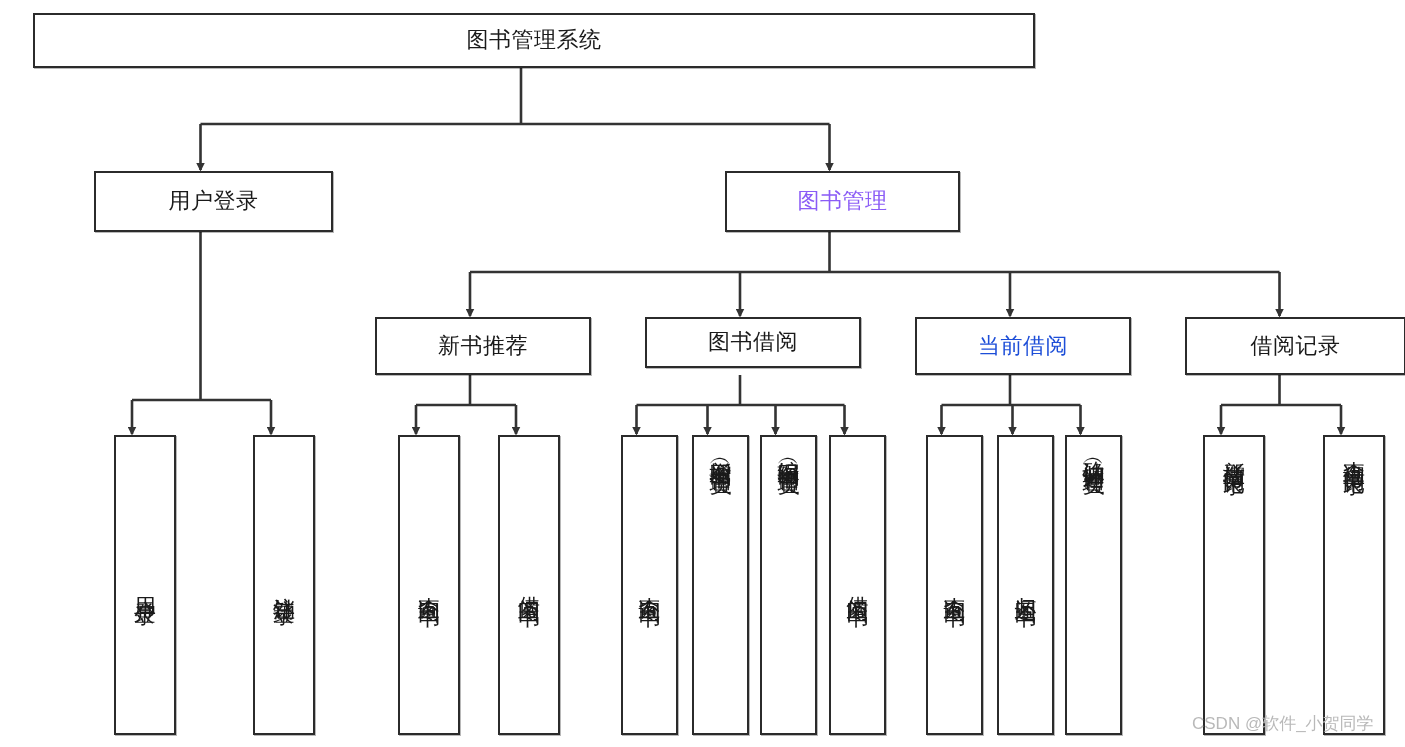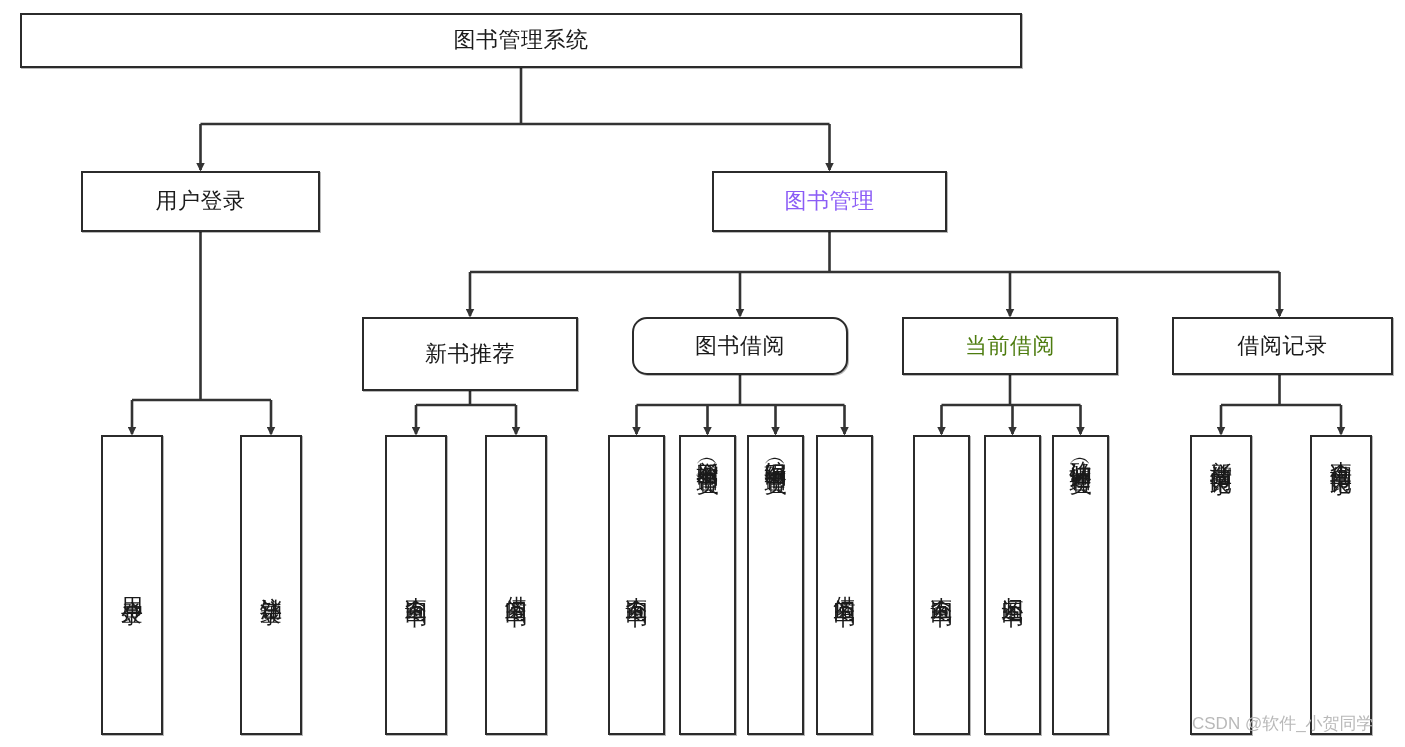--- a/index.html
+++ b/index.html
@@ -29,20 +29,21 @@
   }
   .node {
     position: absolute;
     box-sizing: border-box;
     background: #ffffff;
     border: 2px solid #ef4444;
     display: flex;
     align-items: center;
     justify-content: center;
     box-shadow: 1px 1px 0 rgba(0,0,0,0.28);
+    margin-left: 13px;
   }
   .node-label {
     color: #1a1a1a;
     letter-spacing: 0.5px;
     white-space: nowrap;
   }
   .node.horizontal .node-label {
     font-size: 22px;
     line-height: 1.1;
   }
@@ -123,28 +124,28 @@
   <div id="nodes-layer">
       <div class="node horizontal" style="left: 20px; top: 13px; width: 1002px; height: 55px; border-color: rgb(43, 43, 43); background: rgb(255, 255, 255);">
         <span class="node-label" style="color: rgb(26, 26, 26);">图书管理系统</span>
       </div>
       <div class="node horizontal" style="left: 81px; top: 171px; width: 239px; height: 61px; border-color: rgb(43, 43, 43); background: rgb(255, 255, 255);">
         <span class="node-label" style="color: rgb(26, 26, 26);">用户登录</span>
       </div>
       <div class="node horizontal" style="left: 712px; top: 171px; width: 235px; height: 61px; border-color: rgb(43, 43, 43); background: rgb(255, 255, 255);">
         <span class="node-label" style="color: #8b5cf6;">图书管理</span>
       </div>
-      <div class="node horizontal" style="left: 362px; top: 317px; width: 216px; height: 74px; border-color: rgb(43, 43, 43); background: rgb(255, 255, 255);">
+      <div class="node horizontal" style="left: 362px; top: 317px; width: 216px; height: 58px; border-color: rgb(43, 43, 43); background: rgb(255, 255, 255);">
         <span class="node-label" style="color: rgb(26, 26, 26);">新书推荐</span>
       </div>
-      <div class="node horizontal" style="left: 632px; top: 317px; width: 216px; height: 58px; border-color: rgb(43, 43, 43); background: rgb(255, 255, 255); border-radius: 15px;">
+      <div class="node horizontal" style="left: 632px; top: 317px; width: 216px; height: 51px; border-color: rgb(43, 43, 43); background: rgb(255, 255, 255);">
         <span class="node-label" style="color: rgb(26, 26, 26);">图书借阅</span>
       </div>
       <div class="node horizontal" style="left: 902px; top: 317px; width: 216px; height: 58px; border-color: rgb(43, 43, 43); background: rgb(255, 255, 255);">
-        <span class="node-label" style="color: #4d7c0f;">当前借阅</span>
+        <span class="node-label" style="color: #1d4ed8;">当前借阅</span>
       </div>
       <div class="node horizontal" style="left: 1172px; top: 317px; width: 221px; height: 58px; border-color: rgb(43, 43, 43); background: rgb(255, 255, 255);">
         <span class="node-label" style="color: rgb(26, 26, 26);">借阅记录</span>
       </div>
       <div class="node vertical center-text" style="left: 101px; top: 435px; width: 62px; height: 300px; border-color: rgb(43, 43, 43); background: rgb(255, 255, 255);">
         <span class="node-label" style="color: rgb(26, 26, 26);">用户登录</span>
       </div>
       <div class="node vertical center-text" style="left: 240px; top: 435px; width: 62px; height: 300px; border-color: rgb(43, 43, 43); background: rgb(255, 255, 255);">
         <span class="node-label" style="color: rgb(26, 26, 26);">注销登录</span>
       </div>

